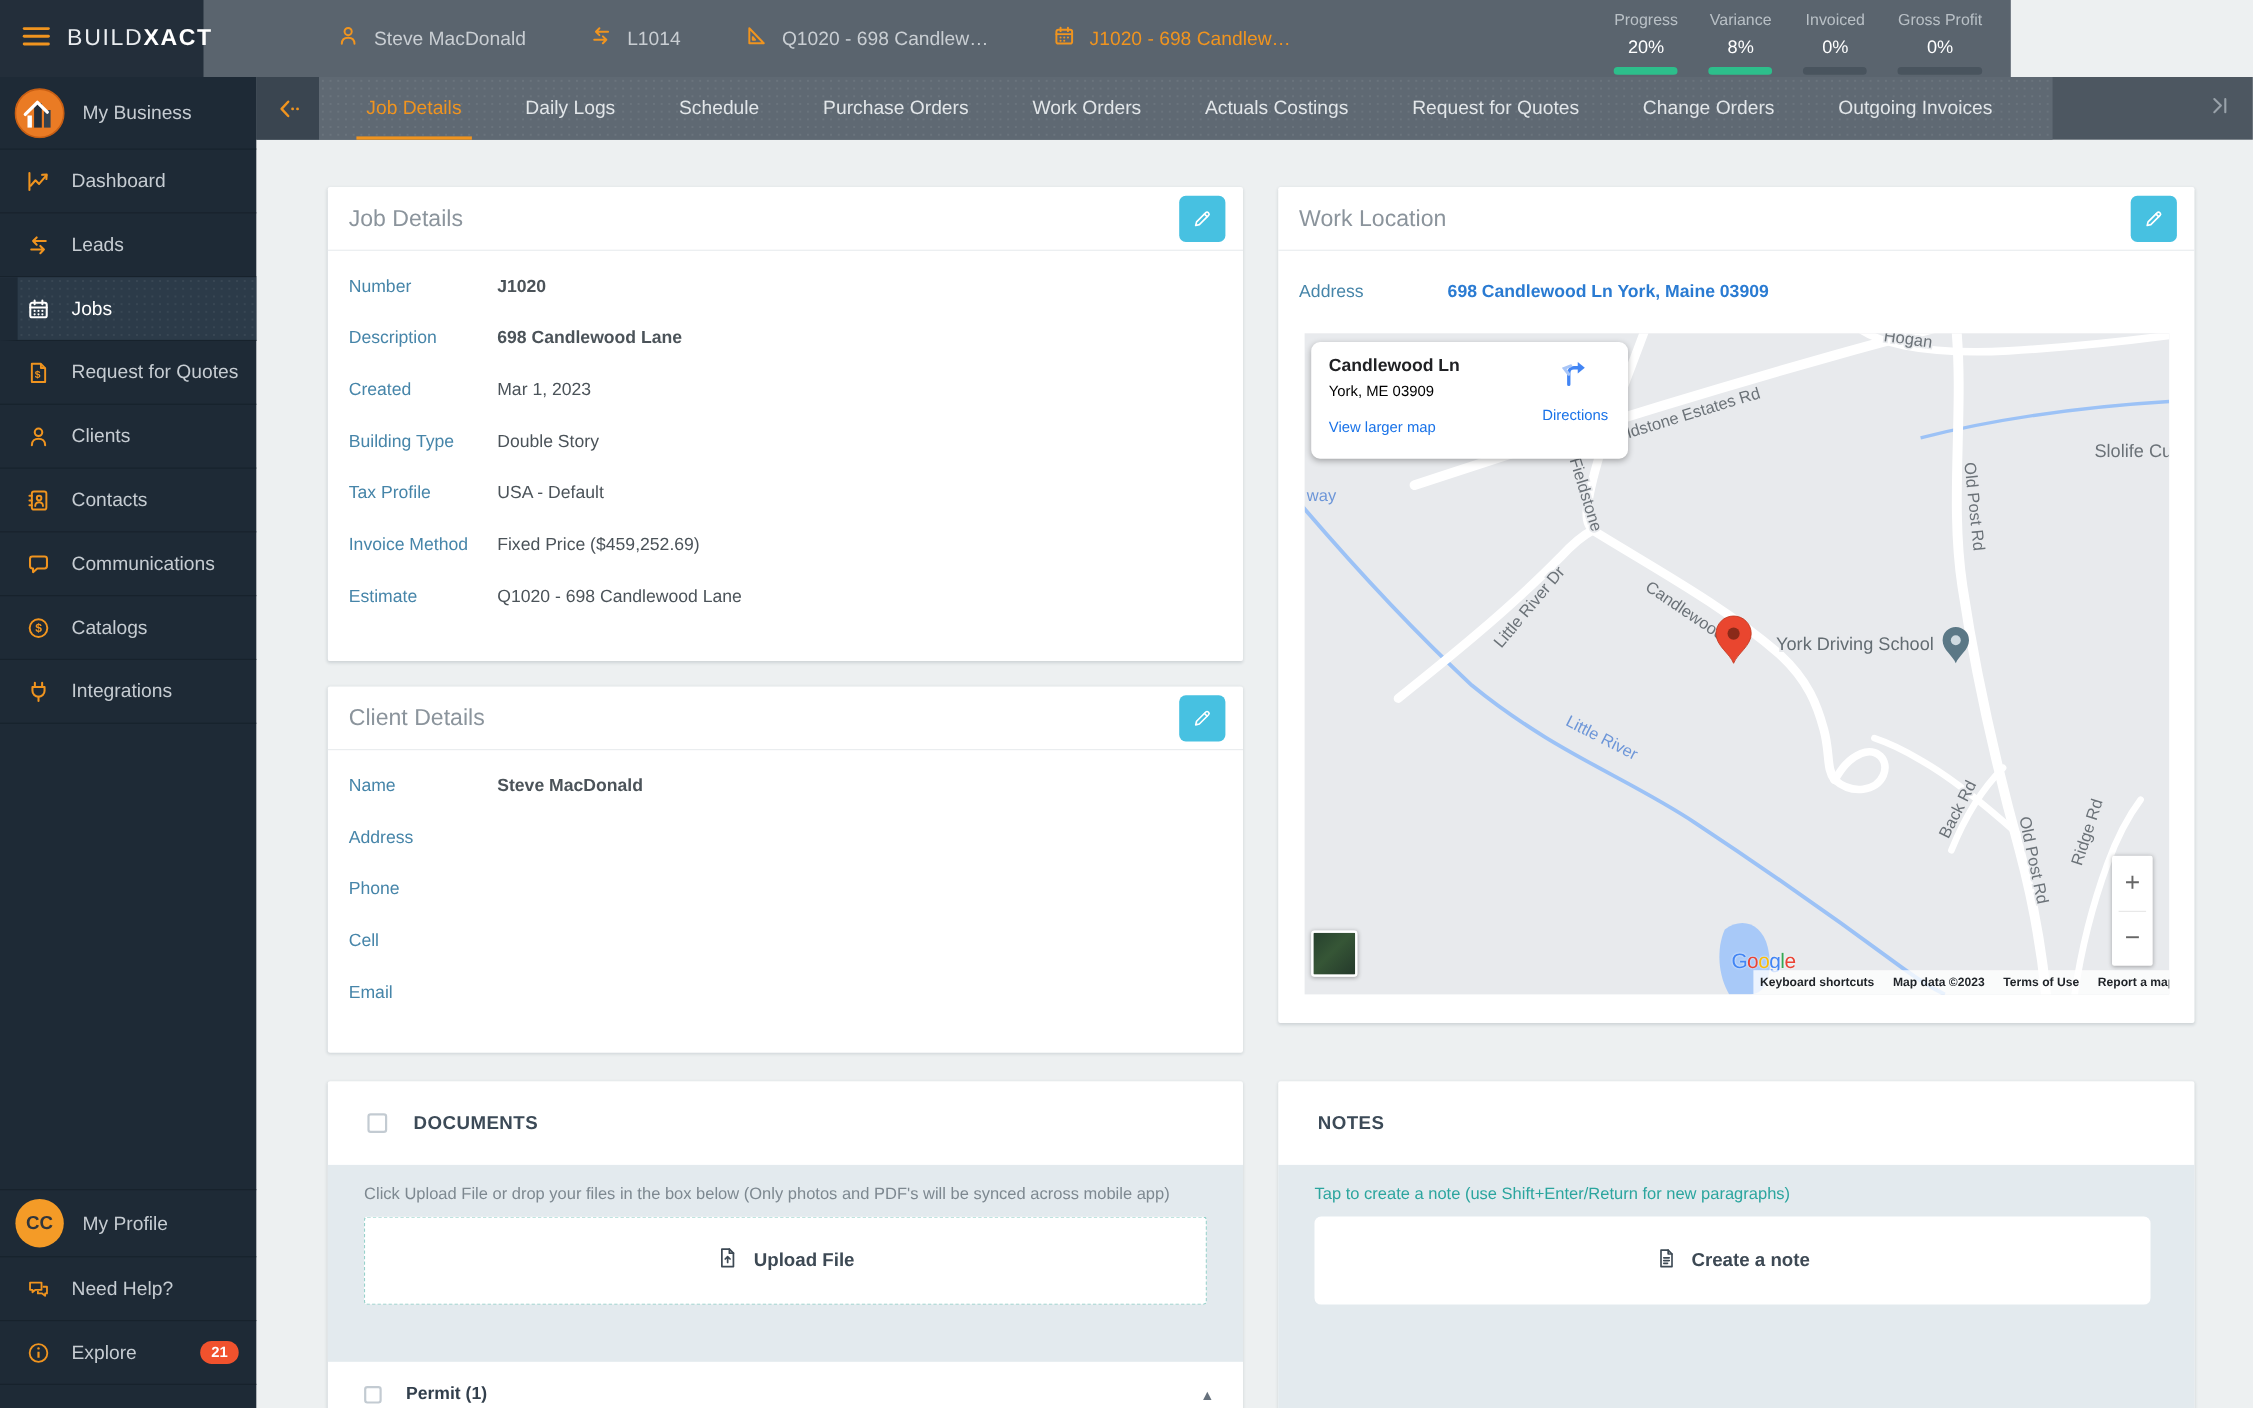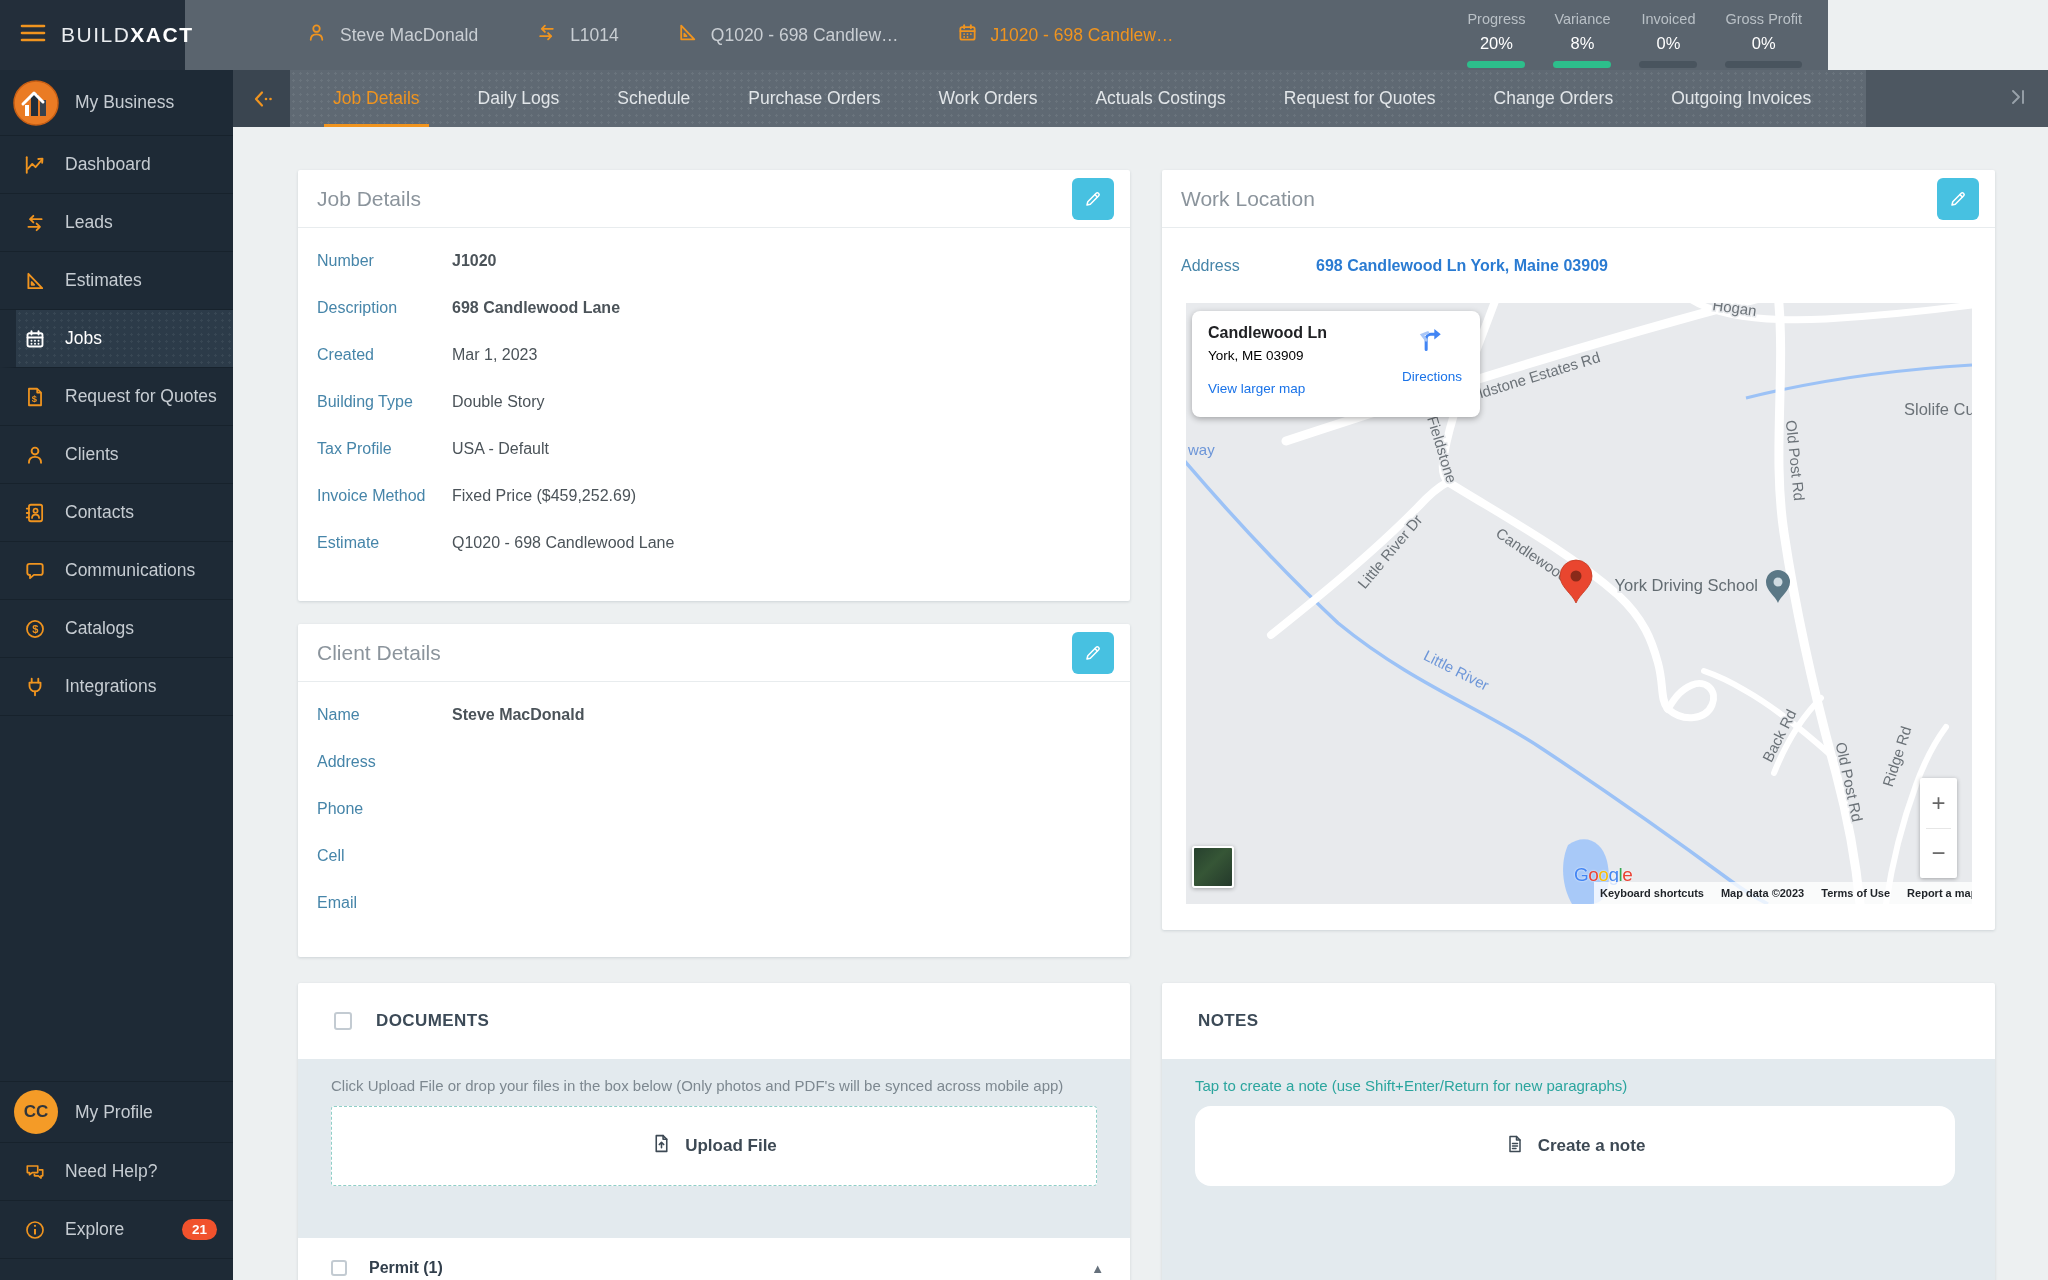--- a/index.html
+++ b/index.html
@@ -73,21 +73,21 @@
   
   .sec-header { height: 76px; display: flex; align-items: center; gap: 24px; padding: 0 24px 0 36px; }
   .sec-title { font-size: 17px; font-weight: 700; color: #3c4a57; letter-spacing: .4px; }
   .checkbox { width: 18px; height: 18px; flex: none; border: 2px solid #c3cbd2; border-radius: 3px; background: #fff; cursor: pointer; }
   .sec-body { background: #e3eaee; }
   #docs-body { height: 179px; }
   #notes-body { height: 348px; }
   .instruction { padding: 18px 33px 0; font-size: 15px; color: #7d8890; }
   .instruction.teal { color: #2ba59e; }
   .upload-box { margin: 12px 33px 0; height: 80px; background: #fff; border: 1px dashed #8fcfc7; border-radius: 3px; display: flex; align-items: center; justify-content: center; gap: 13px; font-size: 17px; font-weight: 700; color: #3d4954; cursor: pointer; }
-  .note-box { margin: 12px 40px 0 33px; height: 80px; background: #fff; border-radius: 16px; display: flex; align-items: center; justify-content: center; gap: 13px; font-size: 17px; font-weight: 700; color: #3d4954; cursor: pointer; }
+  .note-box { margin: 12px 40px 0 33px; height: 80px; background: #fff; border-radius: 6px; display: flex; align-items: center; justify-content: center; gap: 13px; font-size: 17px; font-weight: 700; color: #3d4954; cursor: pointer; }
   .permit-row { height: 60px; display: flex; align-items: center; gap: 22px; padding: 0 26px 0 33px; }
   .permit-row .checkbox { width: 16px; height: 16px; }
   .permit-label { font-size: 16px; font-weight: 700; color: #323f4c; }
   .collapse-caret { margin-left: auto; font-size: 13px; color: #66717c; cursor: pointer; }
 
   
   .map { position: relative; margin-left: 24px; margin-top: 0; width: 786px; height: 601px; background: #e8eaed; overflow: hidden; }
   .map svg.base { position: absolute; left: 0; top: 0; }
   .map-info-card { position: absolute; left: 6px; top: 8px; width: 288px; height: 106px; background: #fff; border-radius: 8px; box-shadow: 0 2px 6px rgba(0,0,0,.3); padding: 13px 16px; z-index: 2; }
   .mi-title { font-size: 16px; font-weight: 700; color: #202124; }
@@ -229,29 +229,20 @@
     </div>
     <div class="side-item">
       <span class="ic">
         <svg width="22" height="22" viewBox="0 0 20 20" fill="none" stroke="#f0941f" stroke-width="1.7" stroke-linecap="round" stroke-linejoin="round">
             <path d="M16 6.5 H5.5 M8.5 3.5 L5.5 6.5 L8.5 9.5"></path>
             <path d="M4 13.5 H14.5 M11.5 10.5 L14.5 13.5 L11.5 16.5"></path>
           </svg>
       </span>
       <span>Leads</span>
     </div>
-    <div class="side-item">
-      <span class="ic">
-        <svg width="22" height="22" viewBox="0 0 20 20" fill="none" stroke="#f0941f" stroke-width="1.7" stroke-linejoin="round">
-            <path d="M4 16.5 L16.5 16.5 L4 3.5 Z"></path>
-            <path d="M7 13.5 L9.2 13.5 L7 11 Z"></path>
-          </svg>
-      </span>
-      <span>Estimates</span>
-    </div>
     <div class="side-item active">
       <span class="ic">
         <svg width="22" height="22" viewBox="0 0 20 20" fill="none" stroke="#ffffff" stroke-width="1.7" stroke-linecap="round">
             <rect x="3.2" y="4.8" width="13.6" height="12" rx="1.6"></rect>
             <line x1="3.2" y1="8.6" x2="16.8" y2="8.6"></line>
             <line x1="6.8" y1="3" x2="6.8" y2="6"></line>
             <line x1="13.2" y1="3" x2="13.2" y2="6"></line>
             <g fill="#ffffff" stroke="none">
               <circle cx="6.8" cy="11.5" r=".9"></circle>
               <circle cx="10" cy="11.5" r=".9"></circle>

